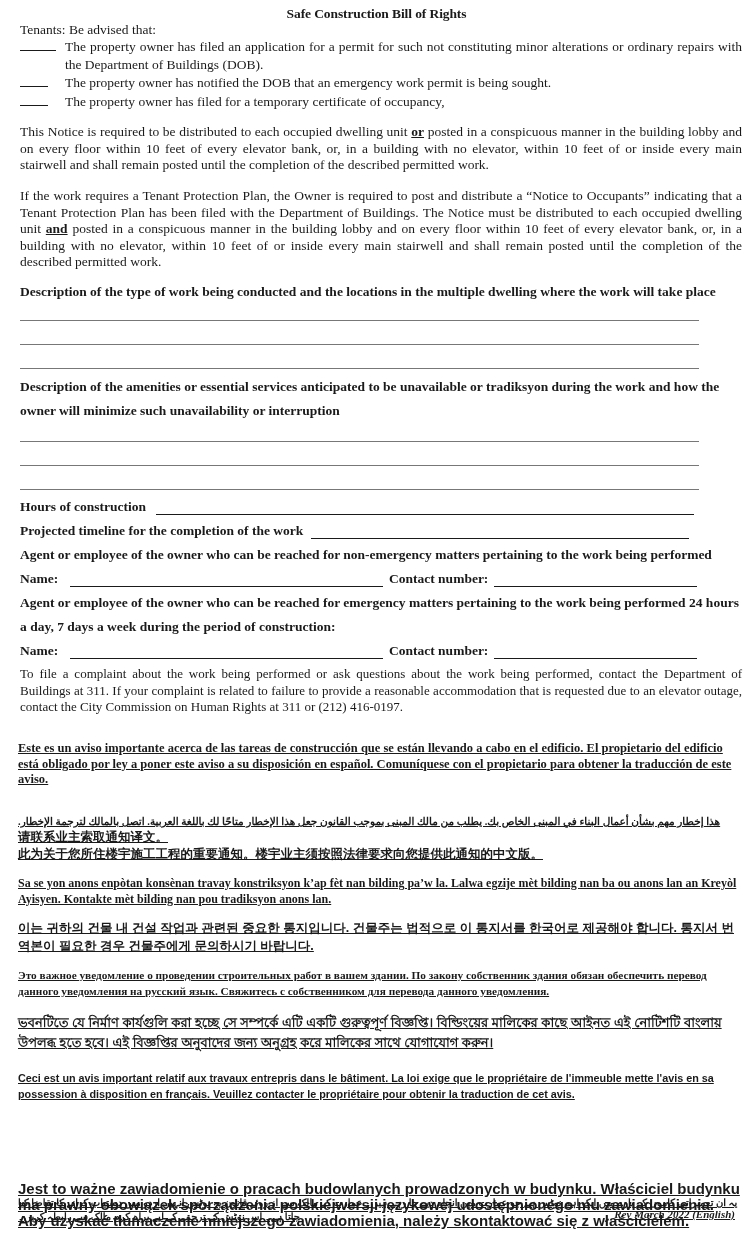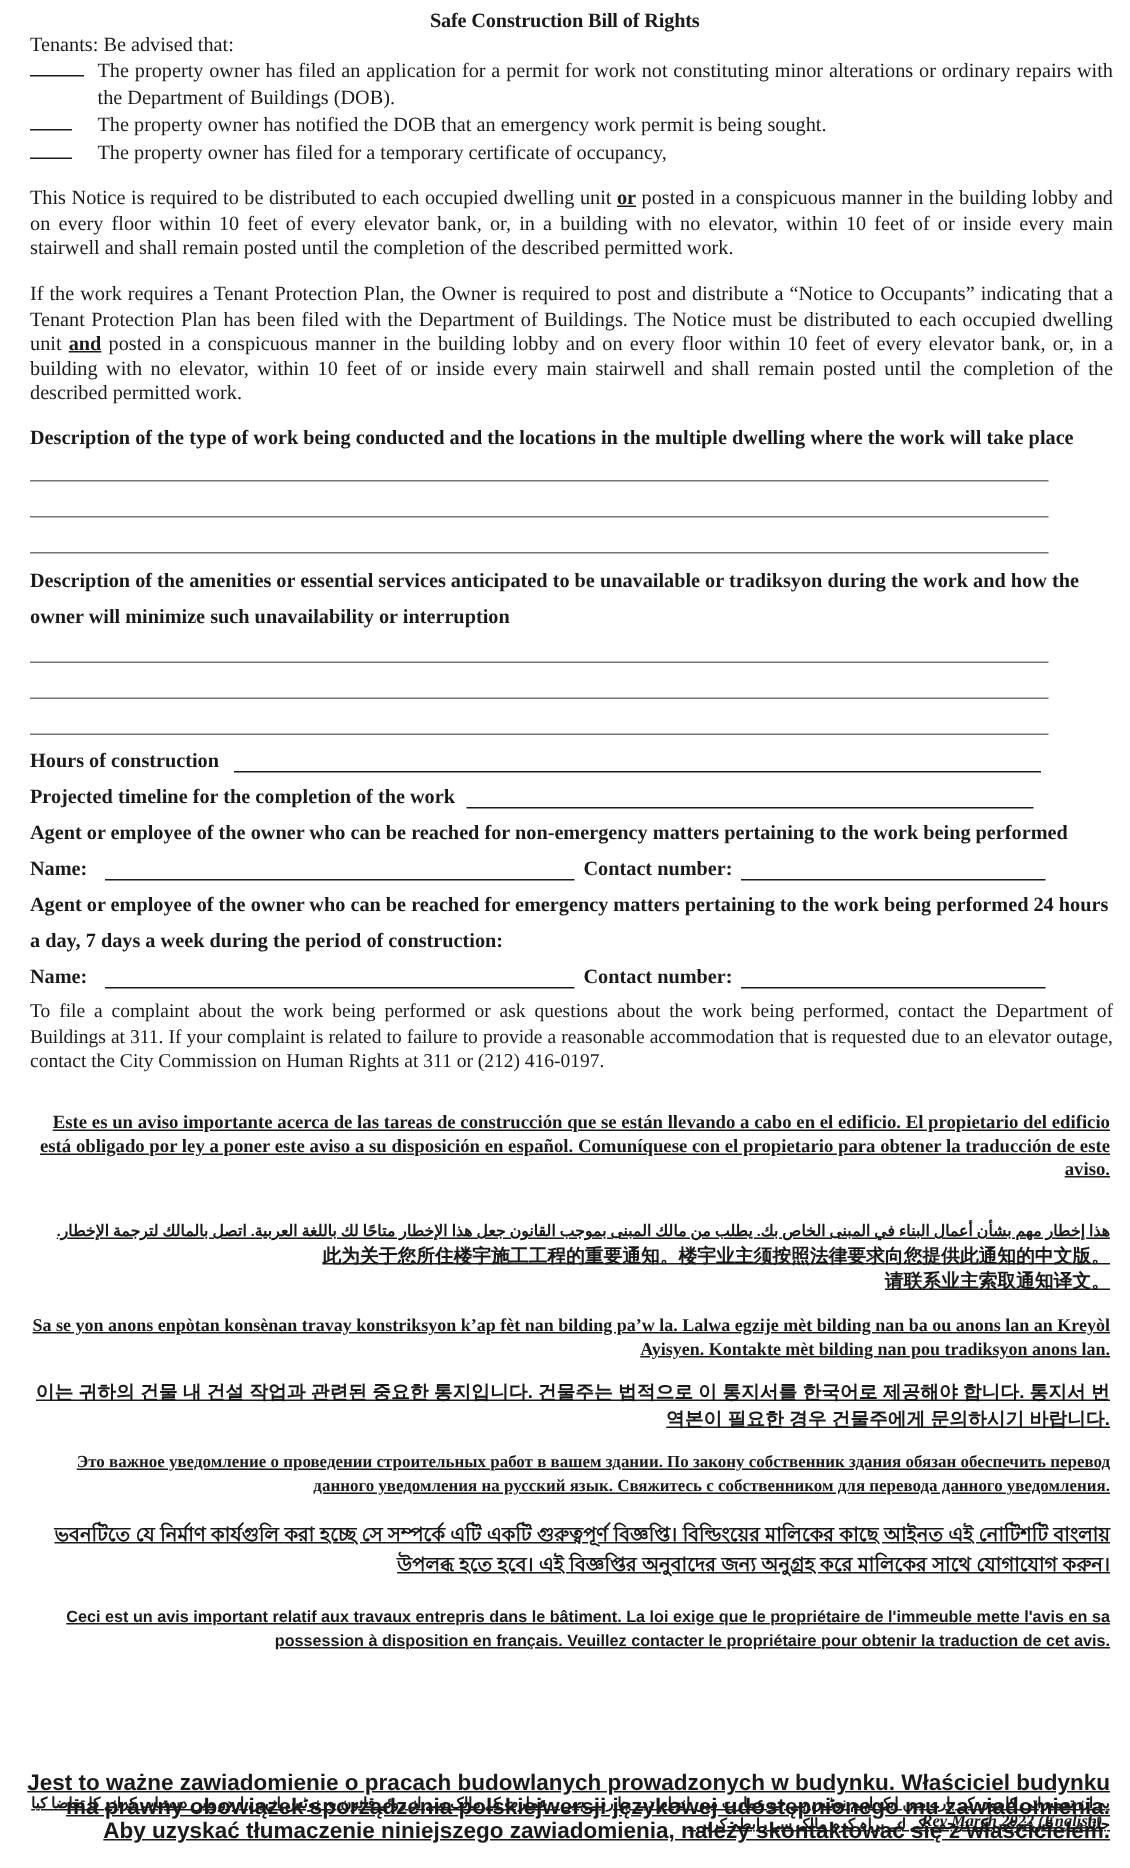--- a/index.html
+++ b/index.html
@@ -21,36 +21,36 @@
 
   .bold-label { left: 20px; width: 725px; font-weight: bold; font-size: 13.5px; line-height: 24px; }
 
   .blank-line { left: 20px; width: 679px; height: 0; border-top: 1px solid #777; }
 
   .field-row { left: 20px; width: 680px; font-weight: bold; font-size: 13.5px; display: flex; align-items: flex-end; height: 18px; }
   .field-line { border-bottom: 1.3px solid #1a1a1a; height: 14px; }
 
   .notice { left: 20px; width: 722px; font-size: 13px; line-height: 16.5px; text-align: justify; }
 
-  .lang { left: 18px; width: 722px; text-align: right; font-weight: bold; text-decoration: underline; font-size: 12.5px; line-height: 15.5px; }
+  .lang { left: 18px; width: 722px; text-align: left; font-weight: bold; text-decoration: underline; font-size: 12.5px; line-height: 15.5px; }
   .lang.sans { font-family: "Liberation Sans", "DejaVu Sans", sans-serif; font-size: 11.3px; }
   .lang.rtl { direction: rtl; margin-top: 16px; }
   .rev { right: 18px; top: 1208px; font-style: italic; font-weight: bold; font-size: 11px; text-decoration: underline; }
 </style>
 </head>
 <body>
 
 <div>
 
   <div class="abs title">Safe Construction Bill of Rights</div>
   <div class="abs tenants">Tenants: Be advised that:</div>
 
   <div class="abs check-row" style="top:38px;">
     <div class="check-blank"><span style="width:36px;"></span></div>
-    <div class="check-text">The property owner has filed an application for a permit for work not constituting minor alterations or ordinary repairs with the Department of Buildings (DOB).</div>
+    <div class="check-text">The property owner has filed an application for a permit for such not constituting minor alterations or ordinary repairs with the Department of Buildings (DOB).</div>
   </div>
   <div class="abs check-row" style="top:74px;">
     <div class="check-blank"><span style="width:28px;"></span></div>
     <div class="check-text">The property owner has notified the DOB that an emergency work permit is being sought.</div>
   </div>
   <div class="abs check-row" style="top:93px;">
     <div class="check-blank"><span style="width:28px;"></span></div>
     <div class="check-text">The property owner has filed for a temporary certificate of occupancy,</div>
   </div>
 
@@ -98,22 +98,22 @@
     <span class="field-line" style="width:313px;"></span>
     <span style="margin-left:6px;">Contact number:</span>
     <span class="field-line" style="margin-left:6px; width:203px;"></span>
   </div>
 
   <div class="abs notice" style="top:666px;">To file a complaint about the work being performed or ask questions about the work being performed, contact the Department of Buildings at 311. If your complaint is related to failure to provide a reasonable accommodation that is requested due to an elevator outage,  contact the City Commission on Human Rights at 311 or (212) 416-0197.</div>
 
   <div class="abs lang" style="top:741px;">Este es un aviso importante acerca de las tareas de construcción que se están llevando a cabo en el edificio. El propietario del edificio está obligado por ley a poner este aviso a su disposición en español. Comuníquese con el propietario para obtener la traducción de este aviso.</div>
   <div class="abs lang rtl" style="top:798px; font-size:10.5px;">هذا إخطار مهم بشأن أعمال البناء في المبنى الخاص بك. يطلب من مالك المبنى بموجب القانون جعل هذا الإخطار متاحًا لك باللغة العربية.  اتصل بالمالك لترجمة الإخطار.</div>
   <div class="abs lang sans" style="top:829px; font-size:12.5px; line-height:17px;">
+    <div>请联系业主索取通知译文。</div>
     <div>此为关于您所住楼宇施工工程的重要通知。楼宇业主须按照法律要求向您提供此通知的中文版。</div>
-    <div>请联系业主索取通知译文。</div>
   </div>
   <div class="abs lang" style="top:876px; font-size:12px;">Sa se yon anons enpòtan konsènan travay konstriksyon k’ap fèt nan bilding pa’w la. Lalwa egzije mèt bilding nan ba ou anons lan an Kreyòl Ayisyen. Kontakte mèt bilding nan pou tradiksyon anons lan.</div>
   <div class="abs lang sans" style="top:919px; font-size:12.5px; line-height:18px;">이는 귀하의 건물 내 건설 작업과 관련된 중요한 통지입니다. 건물주는 법적으로 이 통지서를 한국어로 제공해야 합니다. 통지서 번역본이 필요한 경우 건물주에게 문의하시기 바랍니다.</div>
   <div class="abs lang" style="top:967px; font-size:11.3px; line-height:16px;">Это важное уведомление о проведении строительных работ в вашем здании. По закону собственник здания обязан обеспечить перевод данного уведомления на русский язык. Свяжитесь с собственником для перевода данного уведомления.</div>
   <div class="abs lang sans" style="top:1013px; font-size:13px; line-height:20px;">ভবনটিতে যে নির্মাণ কার্যগুলি করা হচ্ছে সে সম্পর্কে এটি একটি গুরুত্বপূর্ণ বিজ্ঞপ্তি। বিল্ডিংয়ের মালিকের কাছে আইনত এই নোটিশটি বাংলায় উপলব্ধ হতে হবে। এই বিজ্ঞপ্তির অনুবাদের জন্য অনুগ্রহ করে মালিকের সাথে যোগাযোগ করুন।</div>
   <div class="abs lang sans" style="top:1071px; font-size:10.8px; line-height:15.5px;">Ceci est un avis important relatif aux travaux entrepris dans le bâtiment. La loi exige que le propriétaire de l'immeuble mette l'avis en sa possession à disposition en français. Veuillez contacter le propriétaire pour obtenir la traduction de cet avis.</div>
   <div class="abs lang sans" style="top:1181px; font-size:15px; line-height:16px;">Jest to ważne zawiadomienie o pracach budowlanych prowadzonych w budynku. Właściciel budynku ma prawny obowiązek sporządzenia polskiejwersji językowej udostępnionego mu zawiadomienia. Aby uzyskać tłumaczenie niniejszego zawiadomienia, należy skontaktować się z właścicielem.</div>
   <div class="abs lang rtl" style="top:1180px; font-size:10px; line-height:14px;">یہ ان تعمیراتی کاموں کے بارے میں ایک اہم نوٹس ہے جو عمارت میں انجام دیے جا رہے ہیں۔ عمارت کے مالک سے از روئے قانون یہ نوٹس انہیں اردو میں دستیاب کرانے کا تقاضا کیا جاتا ہے۔ اس نوٹس کے ترجمے کے لیے براہ کرم مالک سے رابطہ کریں۔</div>
 
   <div class="abs rev">Rev March 2022 (English)</div>

